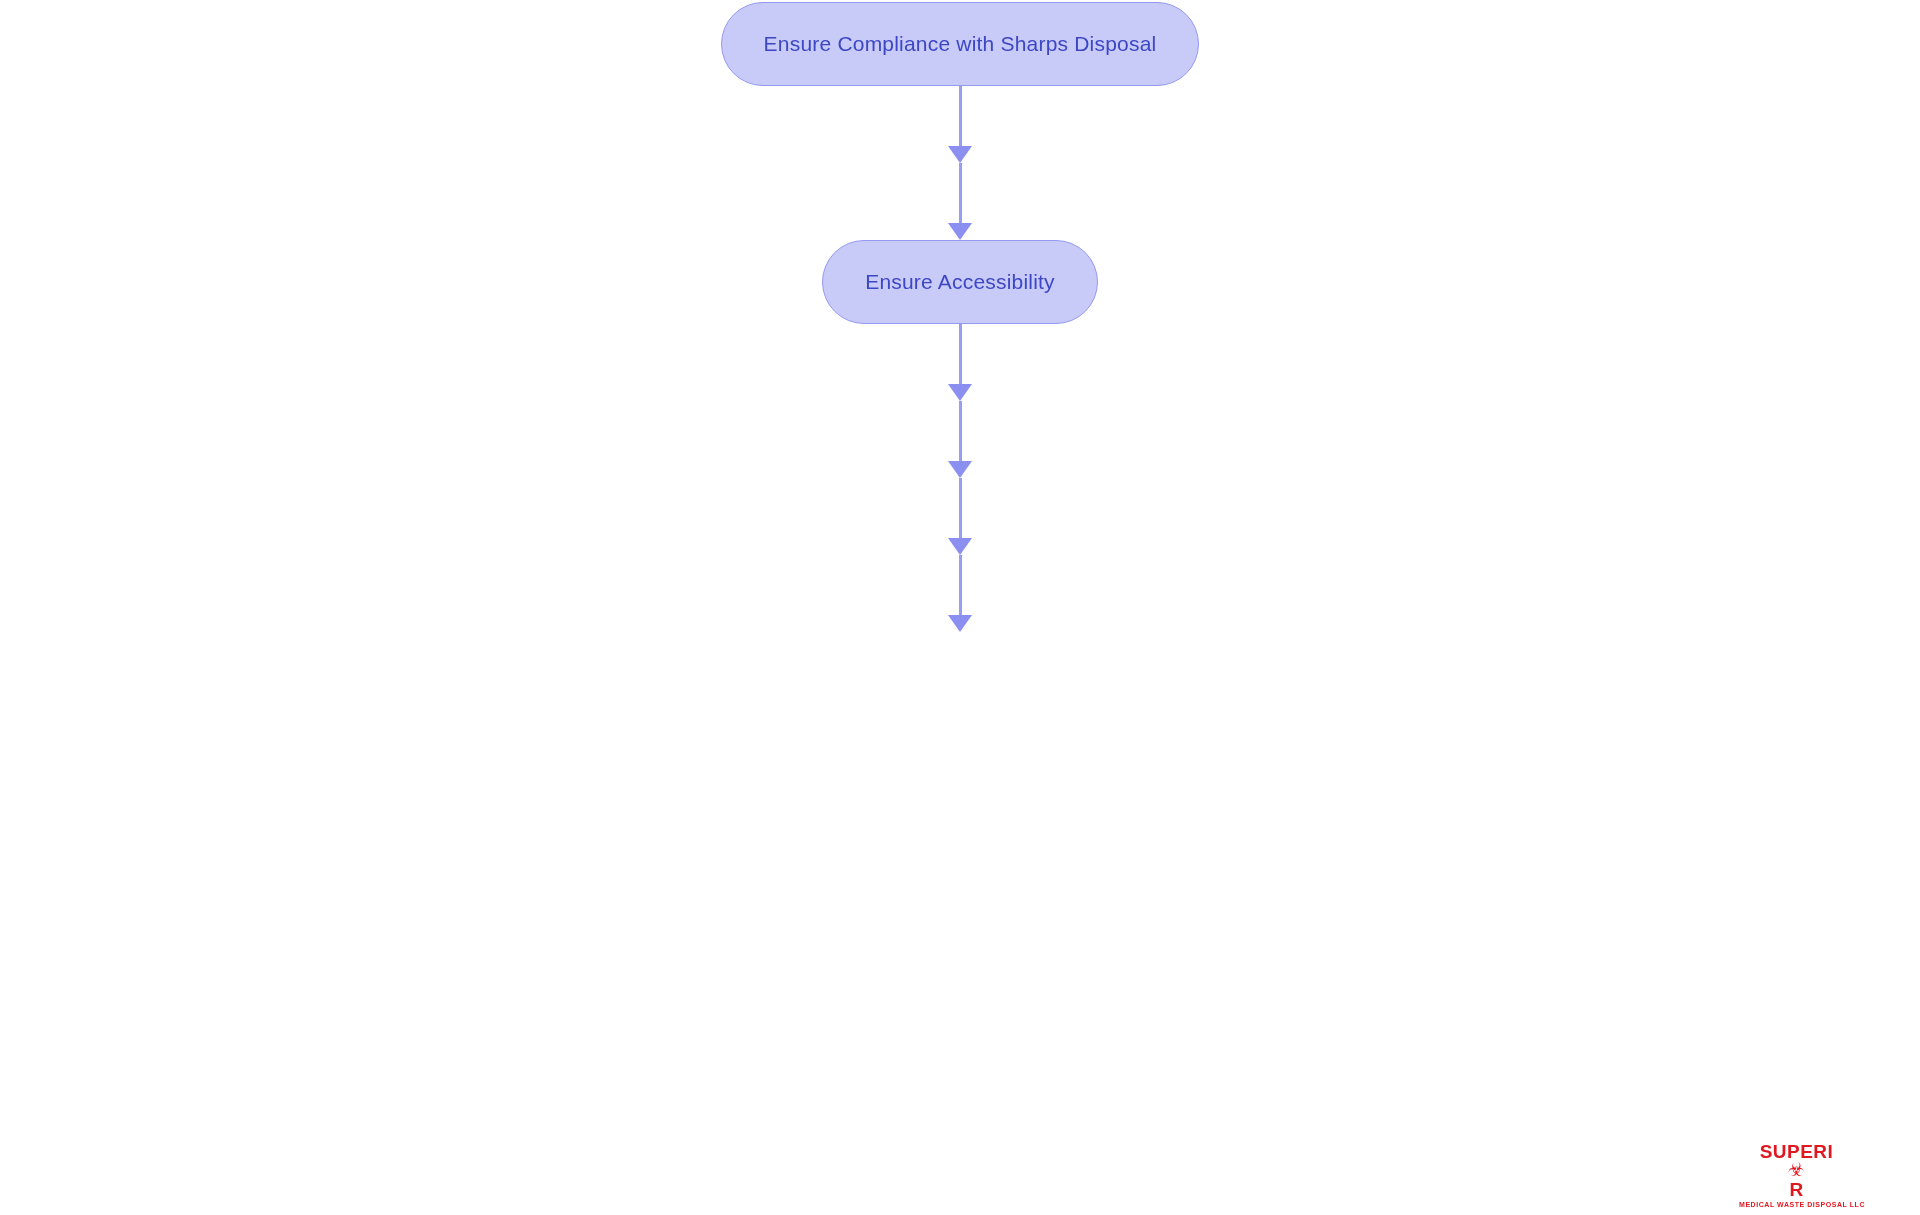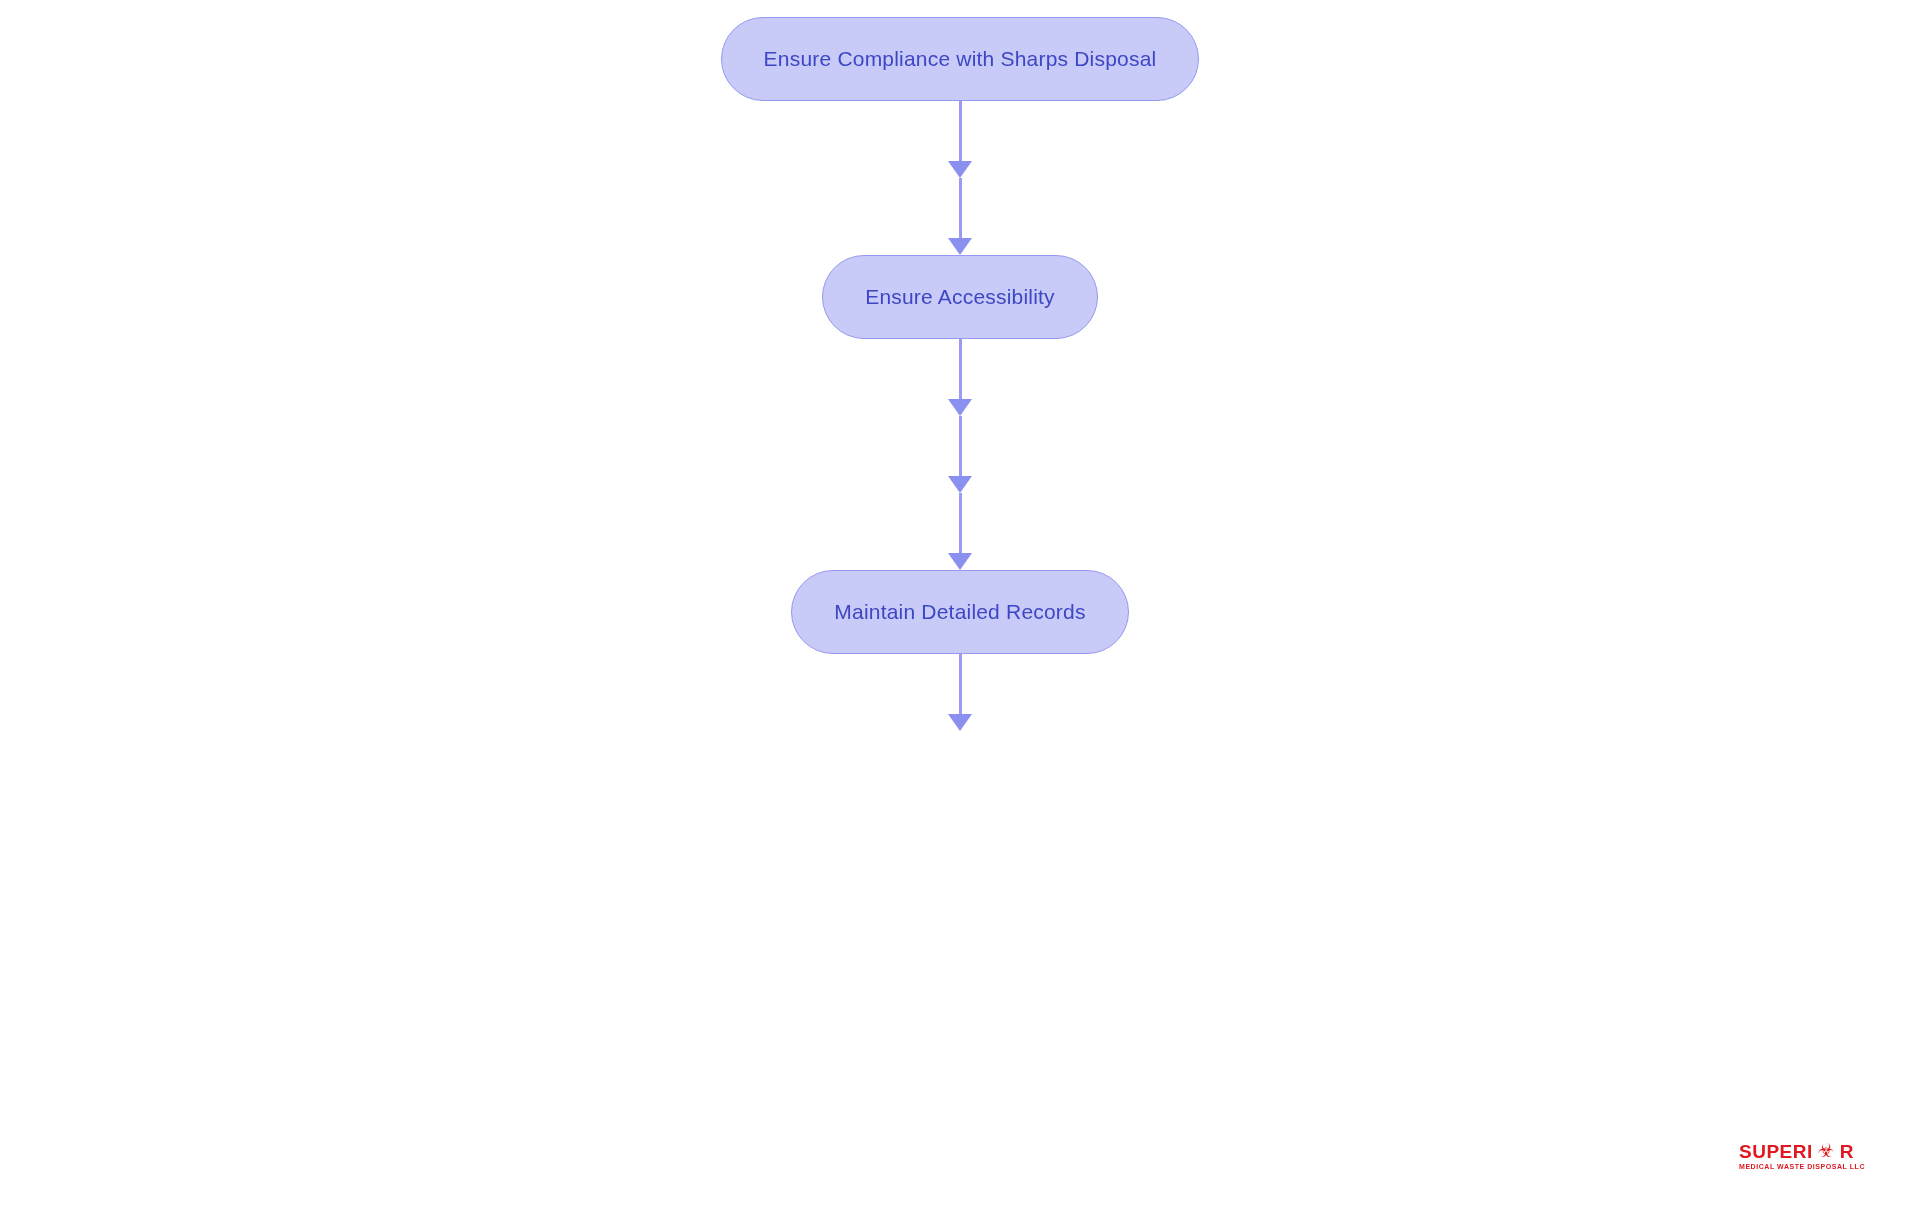--- a/index.html
+++ b/index.html
@@ -14,21 +14,21 @@
     overflow: hidden;
     font-family: "Liberation Sans", "DejaVu Sans", sans-serif;
   }
   .canvas {
     position: absolute;
     inset: 0;
     background: var(--background, #ffffff);
   }
   .flow {
     position: absolute;
-    top: 17px;
+    top: 2px;
     left: 0;
     width: 100%;
     display: flex;
     flex-direction: column;
     align-items: center;
   }
   .node {
     height: 84px;
     box-sizing: border-box;
     padding: 0 42px;
@@ -71,21 +71,22 @@
     line-height: 1;
     user-select: none;
   }
   .logo .brand {
     font-weight: bold;
     font-size: 19px;
     letter-spacing: 0.5px;
     white-space: nowrap;
     display: flex;
     align-items: center;
-    justify-content: space-between;
+    justify-content: center;
+    flex-direction: column;
   }
   .logo .biohazard {
     font-size: 19px;
     line-height: 1;
     margin: 0 0.5px;
     transform: translateY(-1px);
     display: inline-block;
   }
   .logo .tagline {
     margin-top: 2px;
@@ -127,21 +128,20 @@
       <div class="arrow-line"></div>
       <div class="arrow-head"></div>
     </div>
 
 
     <div class="arrow">
       <div class="arrow-line"></div>
       <div class="arrow-head"></div>
     </div>
 
-    <div class="node">Maintain Detailed Records</div>
 
     <div class="arrow">
       <div class="arrow-line"></div>
       <div class="arrow-head"></div>
     </div>
 
 
   </div>
 
   <div class="logo">

